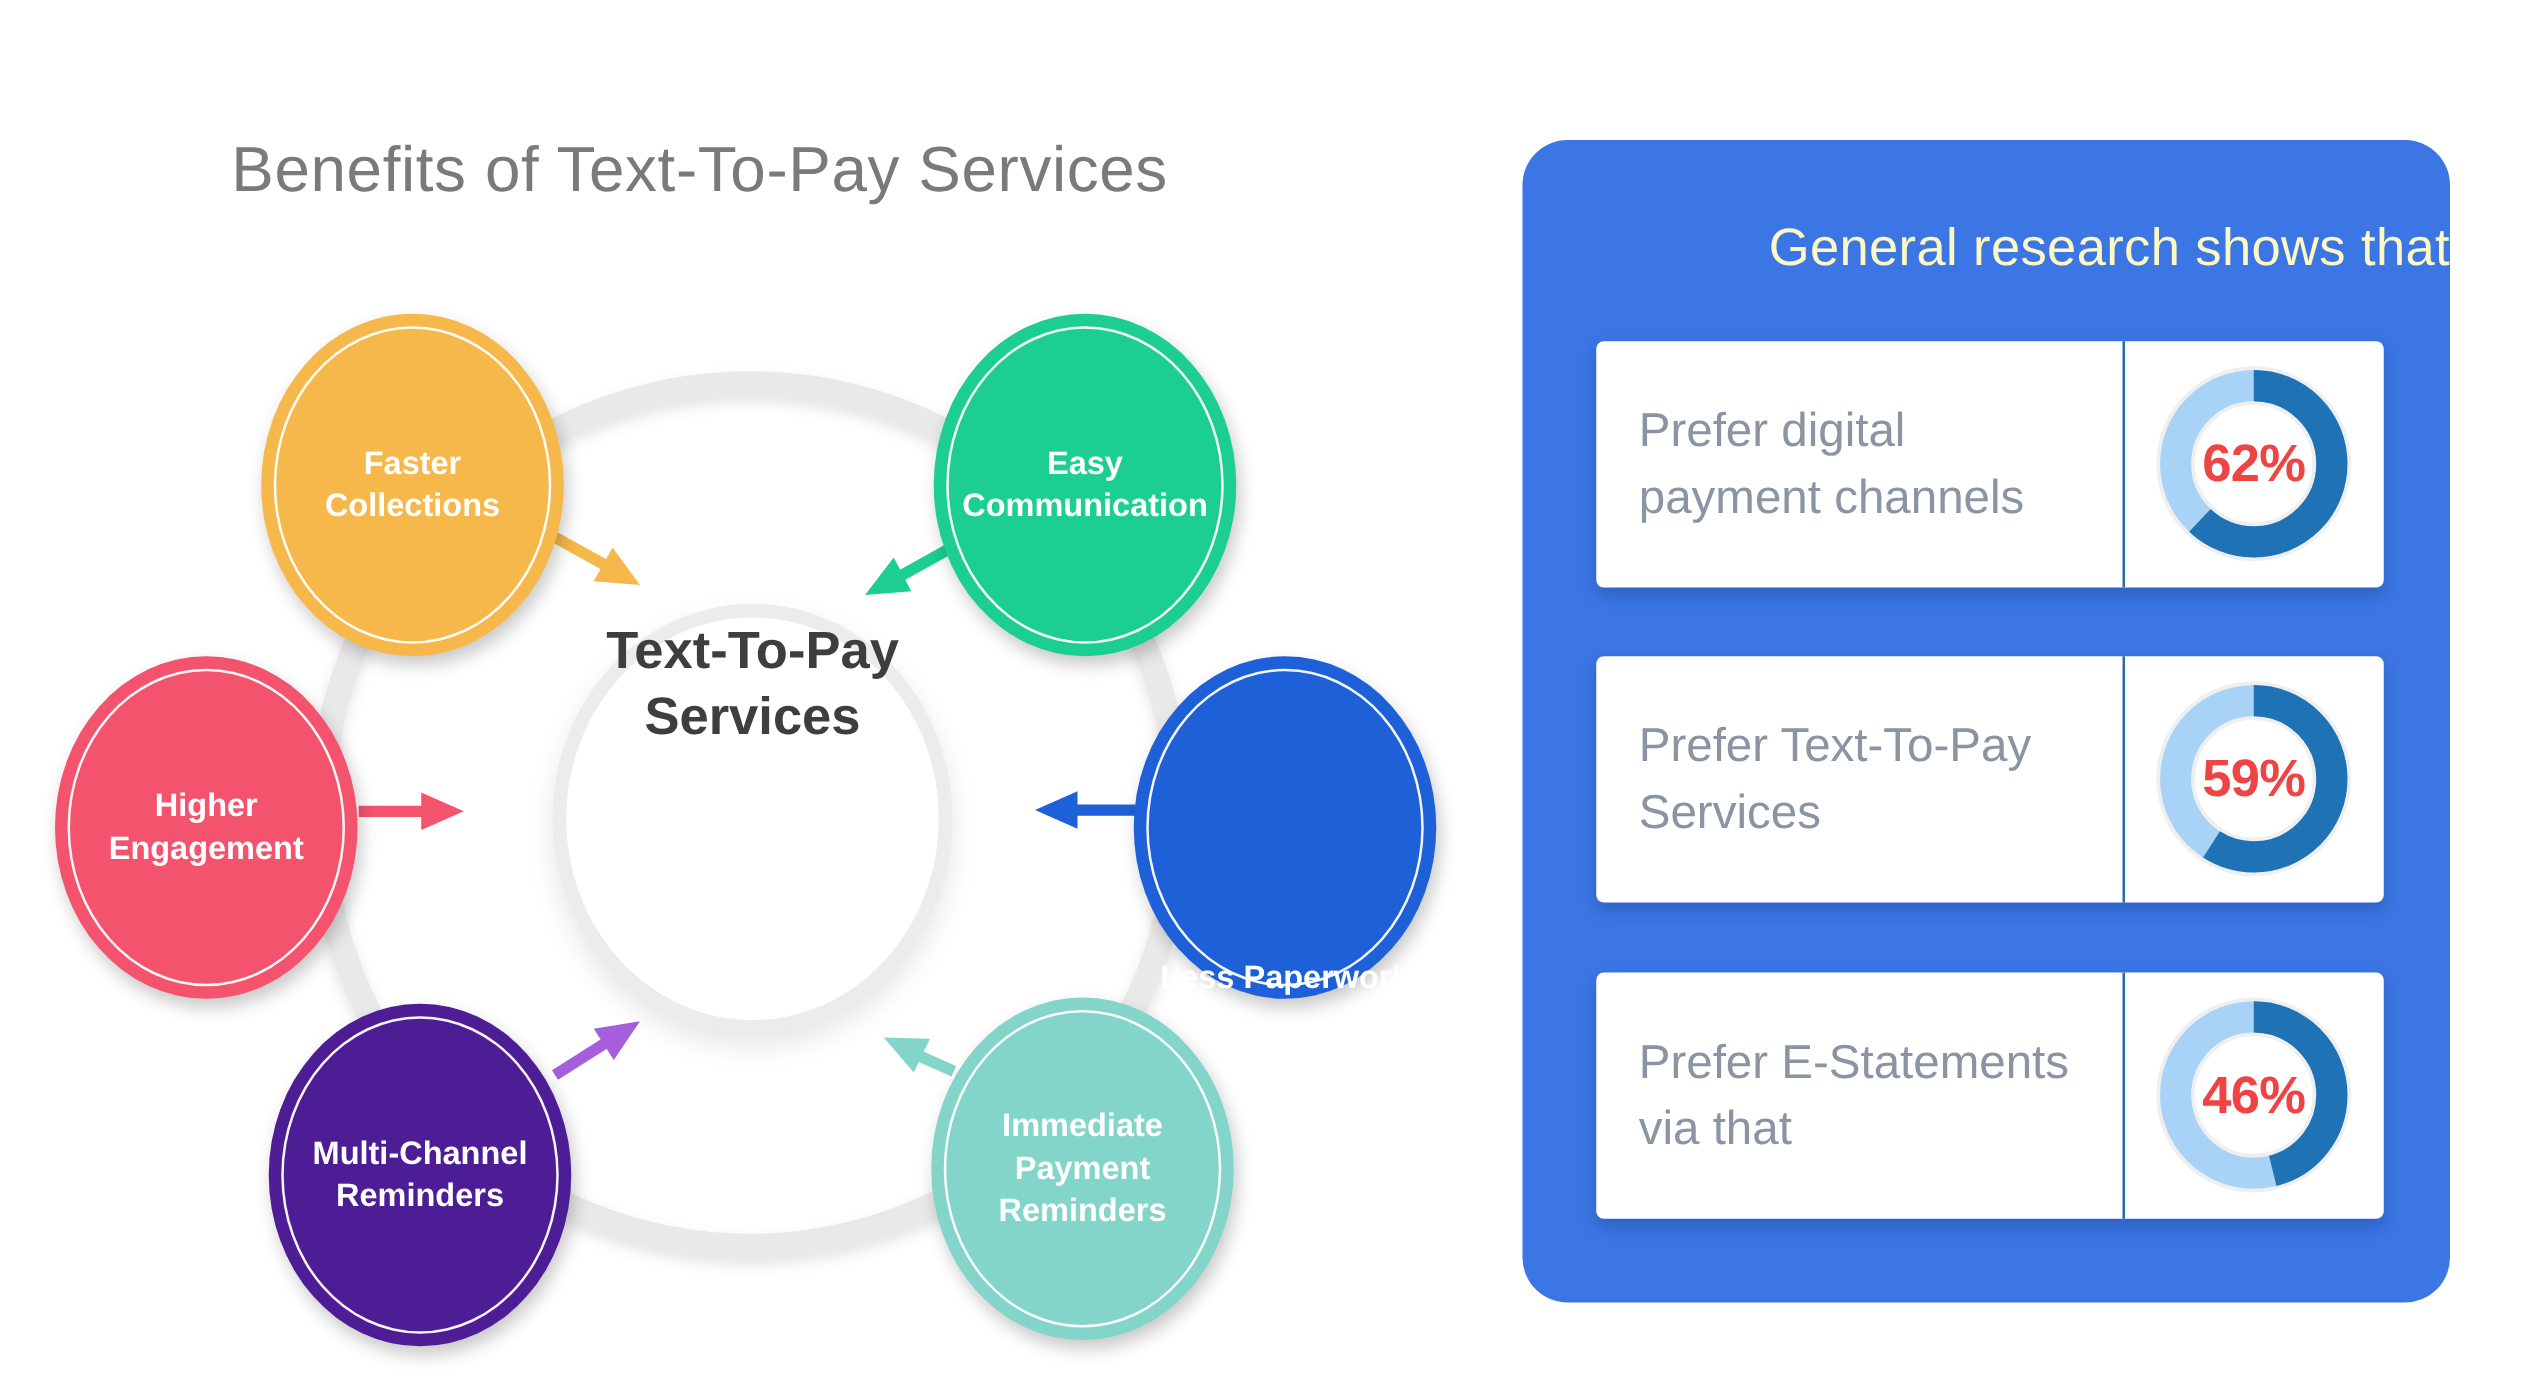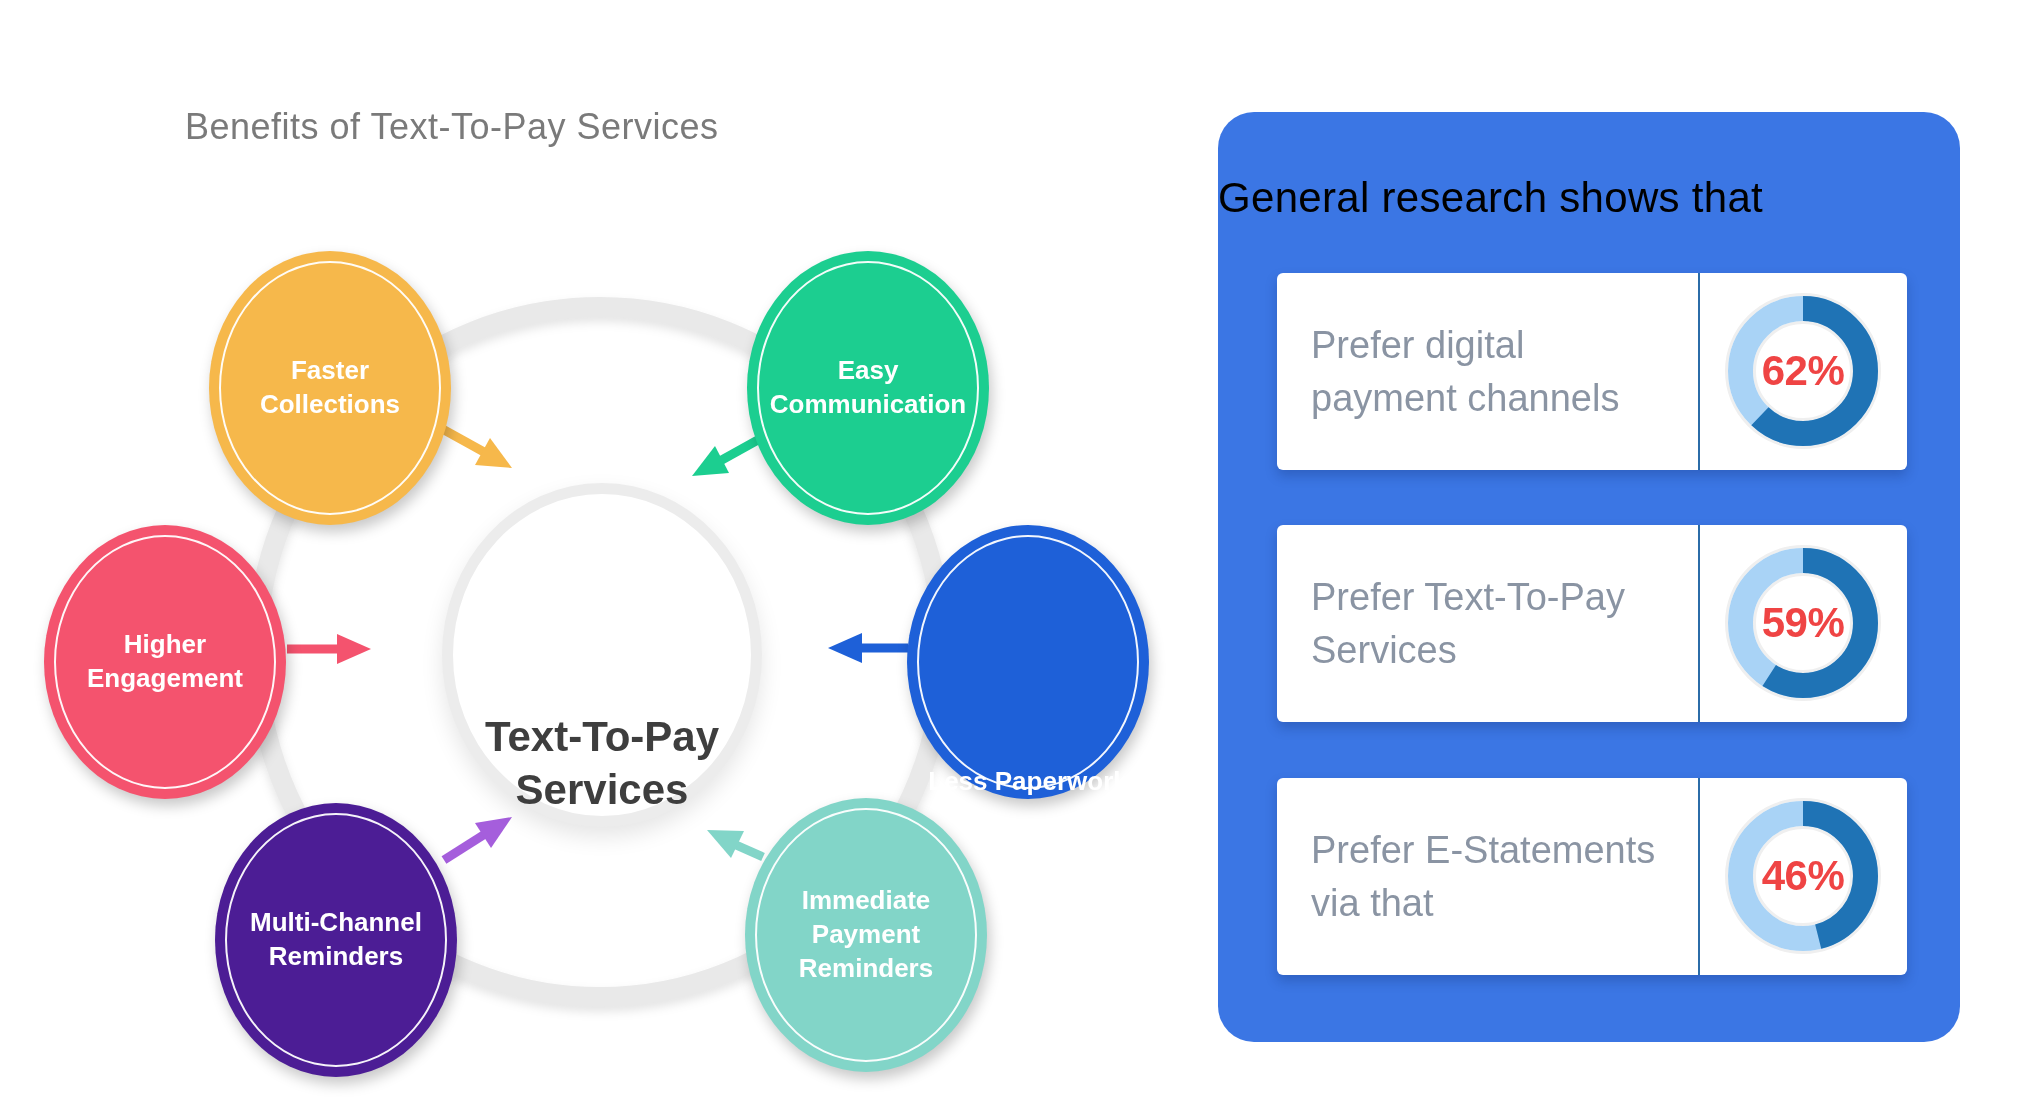--- a/index.html
+++ b/index.html
@@ -2,21 +2,21 @@
 <html><head>
 <meta charset="utf-8">
 <style>
   html,body{margin:0;padding:0;background:#fff;}
   body{font-family:"Liberation Sans", sans-serif; -webkit-font-smoothing:antialiased;}
   .stage{position:relative;width:2020px;height:1111px;background:#ffffff;overflow:hidden;}
 
   
   .page-title{
     position:absolute;left:185px;top:106px;
-    font-size:36px;font-weight:500;color:#7a7a7a;letter-spacing:.5px;
+    font-size:51px;font-weight:500;color:#7a7a7a;letter-spacing:.5px;
   }
   .connectors{position:absolute;left:0;top:0;}
   .ring{filter:drop-shadow(0 5px 5px rgba(0,0,0,.10));}
 
   .node{
     position:absolute;width:242px;height:274px;border-radius:50%;
     display:flex;align-items:center;justify-content:center;text-align:center;
     color:#ffffff;font-weight:700;font-size:26px;line-height:1.3;
     box-shadow:3px 7px 14px rgba(0,0,0,.22);
   }
@@ -28,33 +28,33 @@
   .n0{left:209px;top:251px;}
   .n1{left:747px;top:251px;}
   .n2{left:44px;top:525px;}
   .n3{left:907px;top:525px;}
   .n4{left:215px;top:803px;}
   .n5{left:745px;top:798px;}
 
   .hub{
     position:absolute;left:442px;top:483px;width:320px;height:344px;
     background:#ffffff;border:11px solid #ececec;border-radius:50%;
-    box-sizing:border-box;display:flex;align-items:flex-end;justify-content:center;
+    box-sizing:border-box;display:flex;align-items:flex-start;justify-content:center;
     text-align:center;box-shadow:0 10px 22px rgba(0,0,0,.10);
   }
   .hub-label{width:270px;font-size:42px;font-weight:700;color:#3e3e3e;line-height:1.25;}
 
   
   .panel{
     position:absolute;left:1218px;top:112px;width:742px;height:930px;
     border-radius:36px;background:#3b76e4;
   }
   .panel-heading{
-    position:absolute;left:0;top:62px;width:100%;text-align:left;
-    color:#000000;font-size:42px;font-weight:500;letter-spacing:.3px;
+    position:absolute;left:0;top:62px;width:100%;text-align:right;
+    color:#fef9c3;font-size:42px;font-weight:500;letter-spacing:.3px;
   }
   .stat-card{
     position:absolute;left:59px;width:630px;height:197px;background:#ffffff;
     border-radius:6px;box-shadow:0 6px 12px rgba(10,35,90,.25);
   }
   .card-0{top:161px;} .card-1{top:413px;} .card-2{top:666px;}
   .stat-label{
     position:absolute;left:34px;top:0;height:100%;width:360px;
     display:flex;align-items:center;
     color:#8a94a3;font-size:38px;line-height:1.38;font-weight:400;

